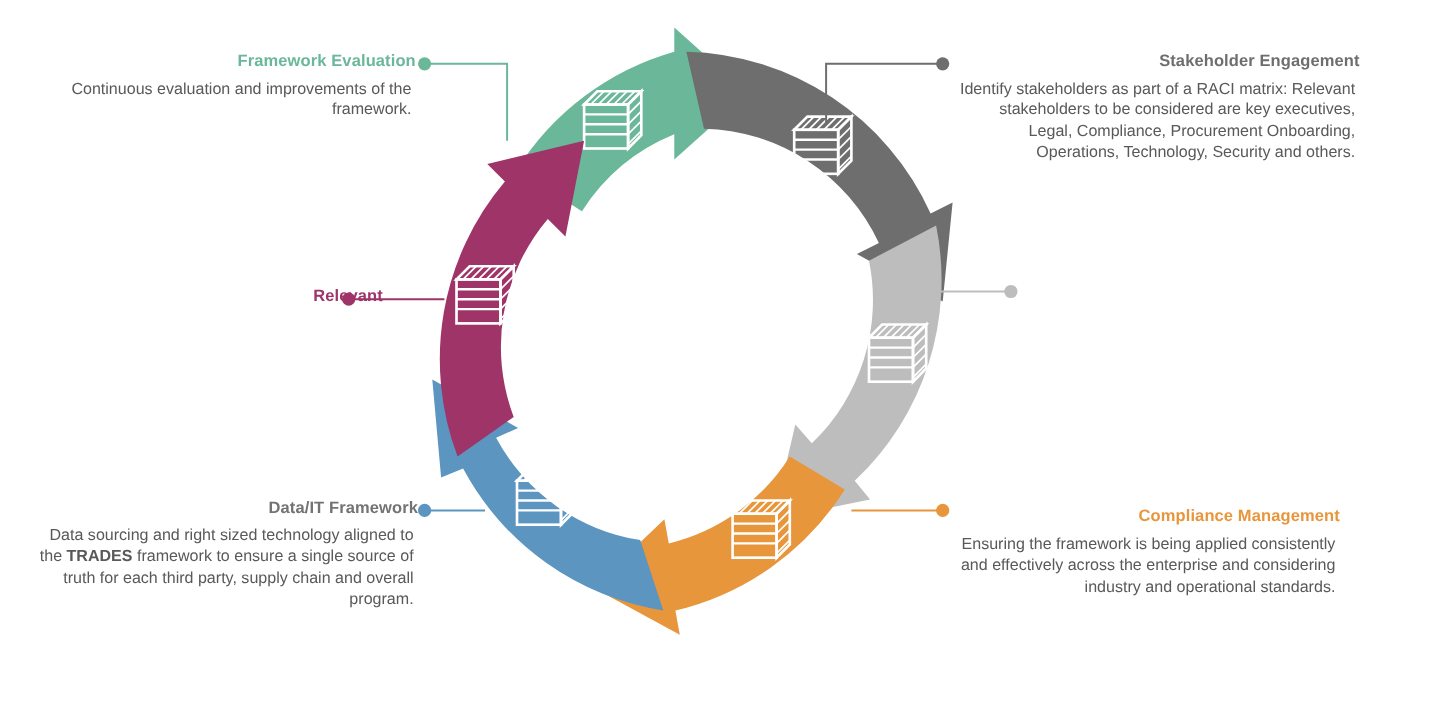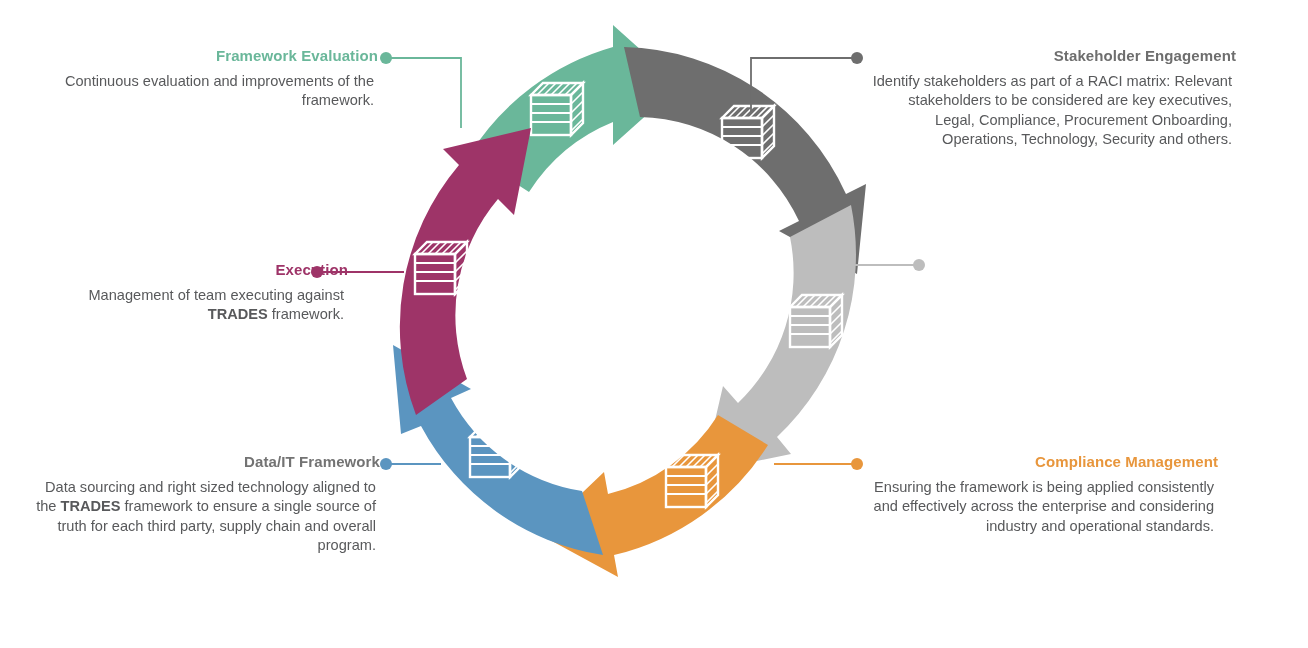--- a/index.html
+++ b/index.html
@@ -196,31 +196,28 @@
 
   <div class="block align-left" id="b-stakeholder">
     <div class="title" style="color:#6e6e6e;">Stakeholder Engagement</div>
     <div class="body">Identify stakeholders as part of a RACI matrix: Relevant stakeholders to be considered are key executives, Legal, Compliance, Procurement Onboarding, Operations, Technology, Security and others.</div>
   </div>
 
   <div class="block align-left" id="b-governance">
   </div>
 
   <div class="block align-left" id="b-compliance">
-    <div class="title" style="color:#e8963c;">Compliance Management</div>
+    <div class="title" style="color:#e8963c;margin-top:8px;">Compliance Management</div>
     <div class="body">Ensuring the framework is being applied consistently and effectively across the enterprise and considering industry and operational standards.</div>
   </div>
 
   <div class="block align-right" id="b-datait">
     <div class="title" style="color:#737373;">Data/IT Framework</div>
     <div class="body">
       <span>Data sourcing and right sized technology aligned to the </span><b>TRADES</b><span> framework to ensure a single source of truth for each third party, supply chain and overall program.</span>
     </div>
   </div>
 
   <div class="block align-right" id="b-execution">
-    <div class="title" style="color:#9e3468;">Execution</div>
-    <div class="body">
-      <span>Management of team executing against </span><b>TRADES</b><span> framework.</span>
-    </div>
+    <div class="title" style="color:#9e3468;">Relevant</div>
   </div>
 
 </div>
 
 </body></html>

